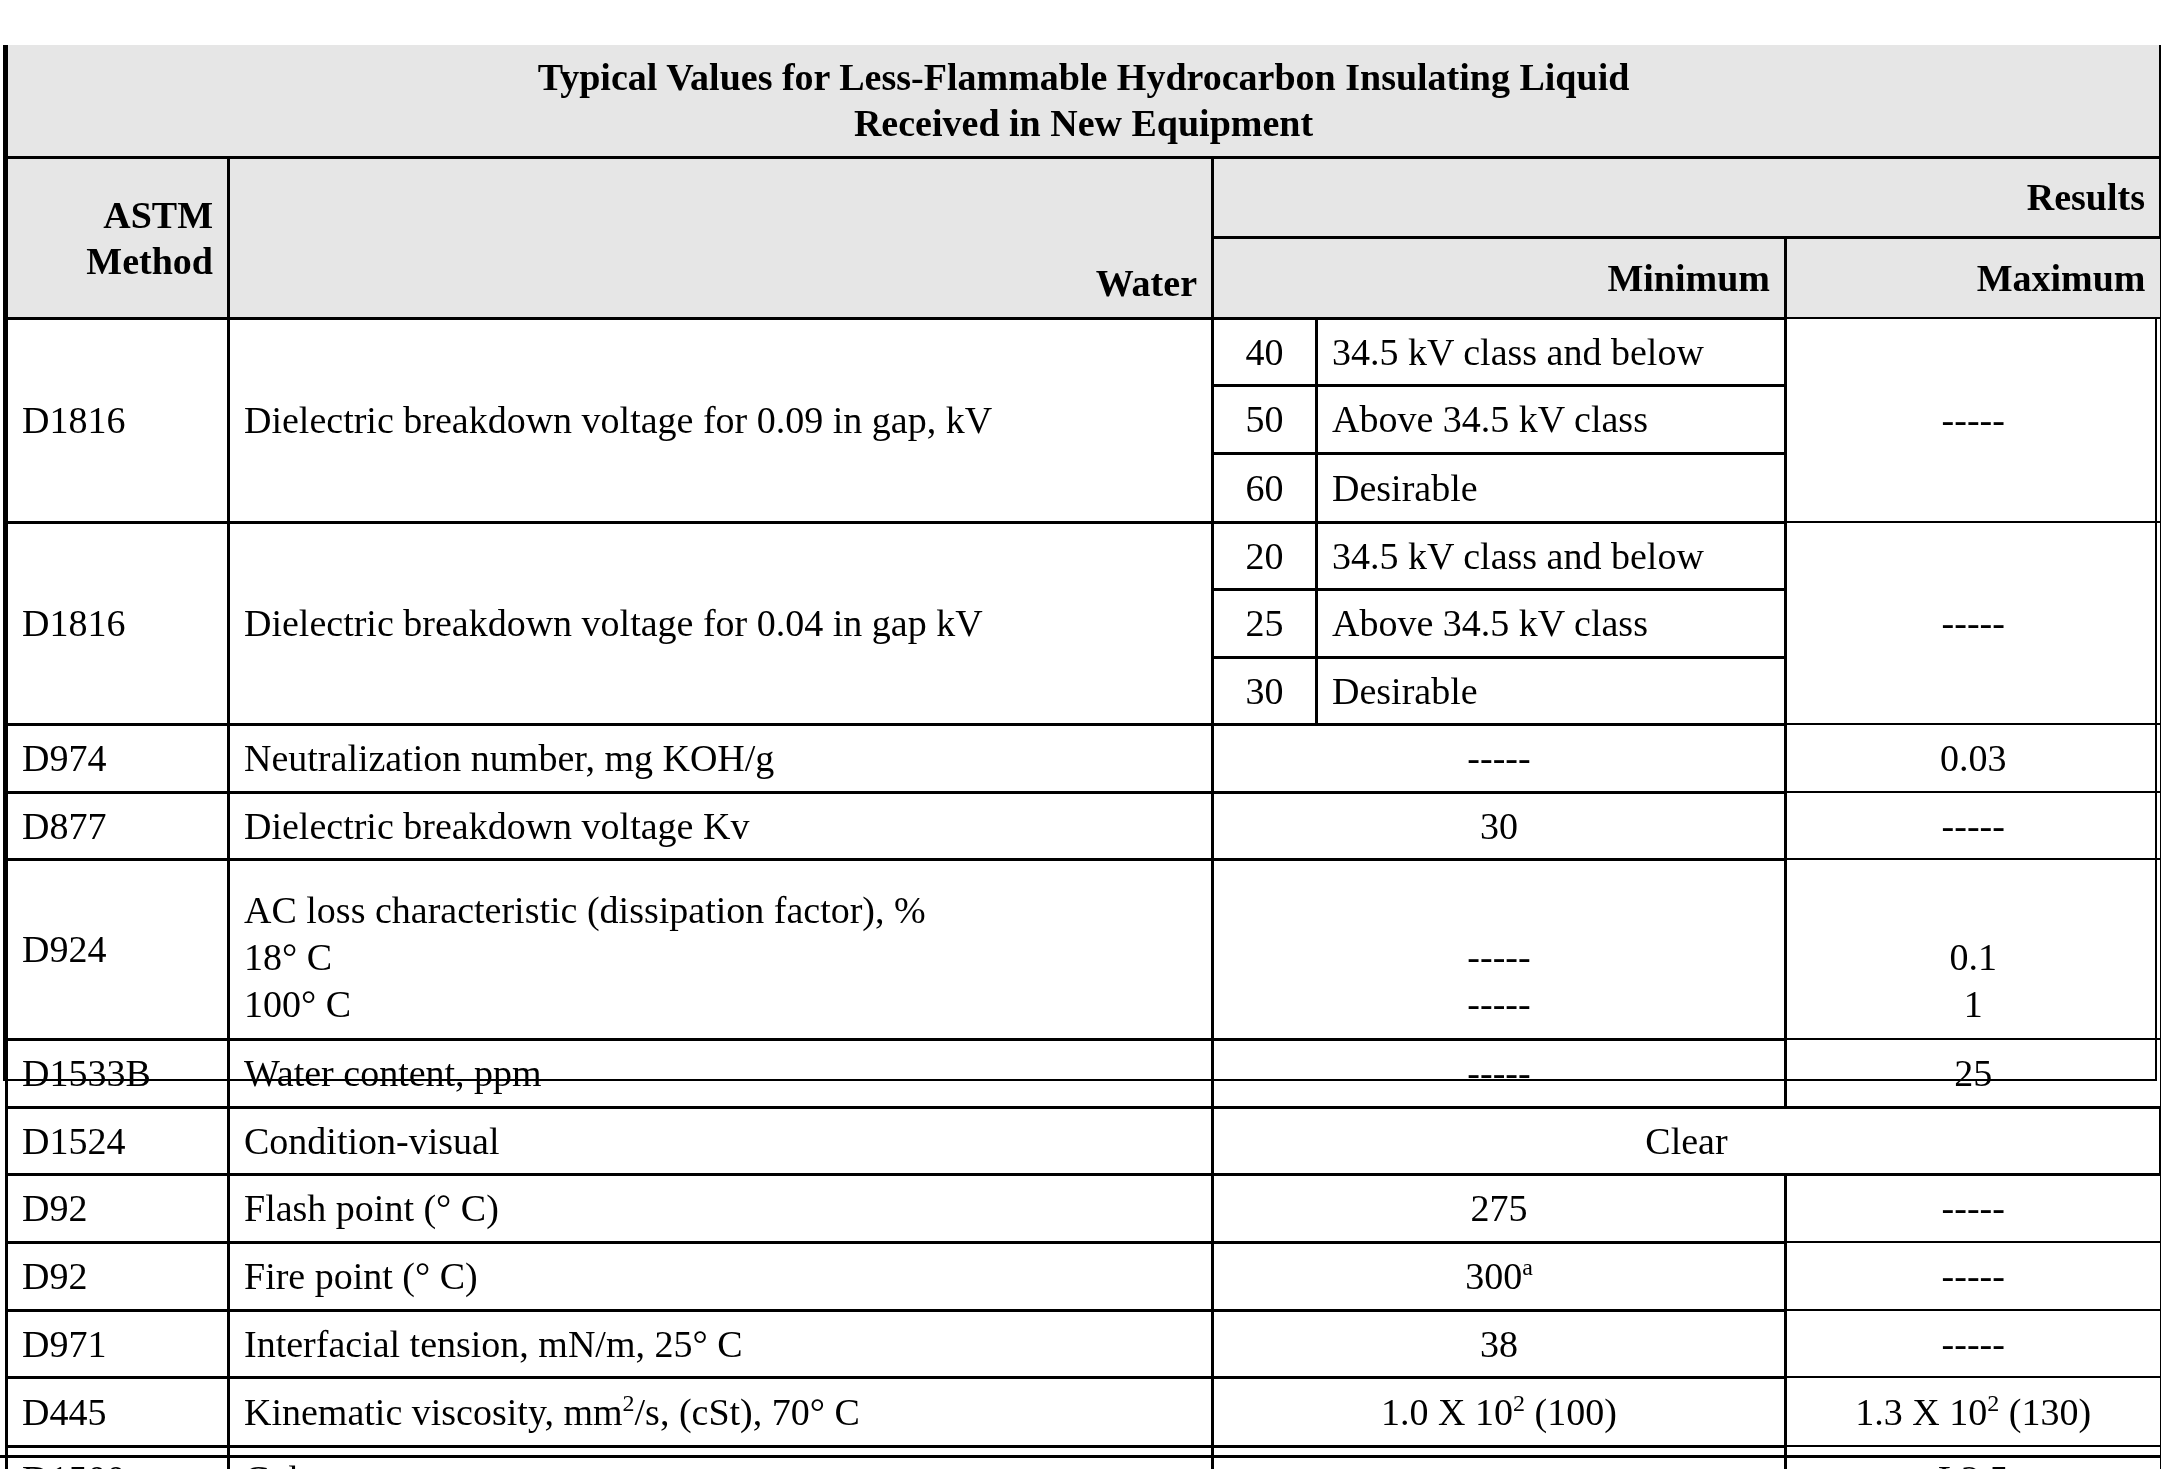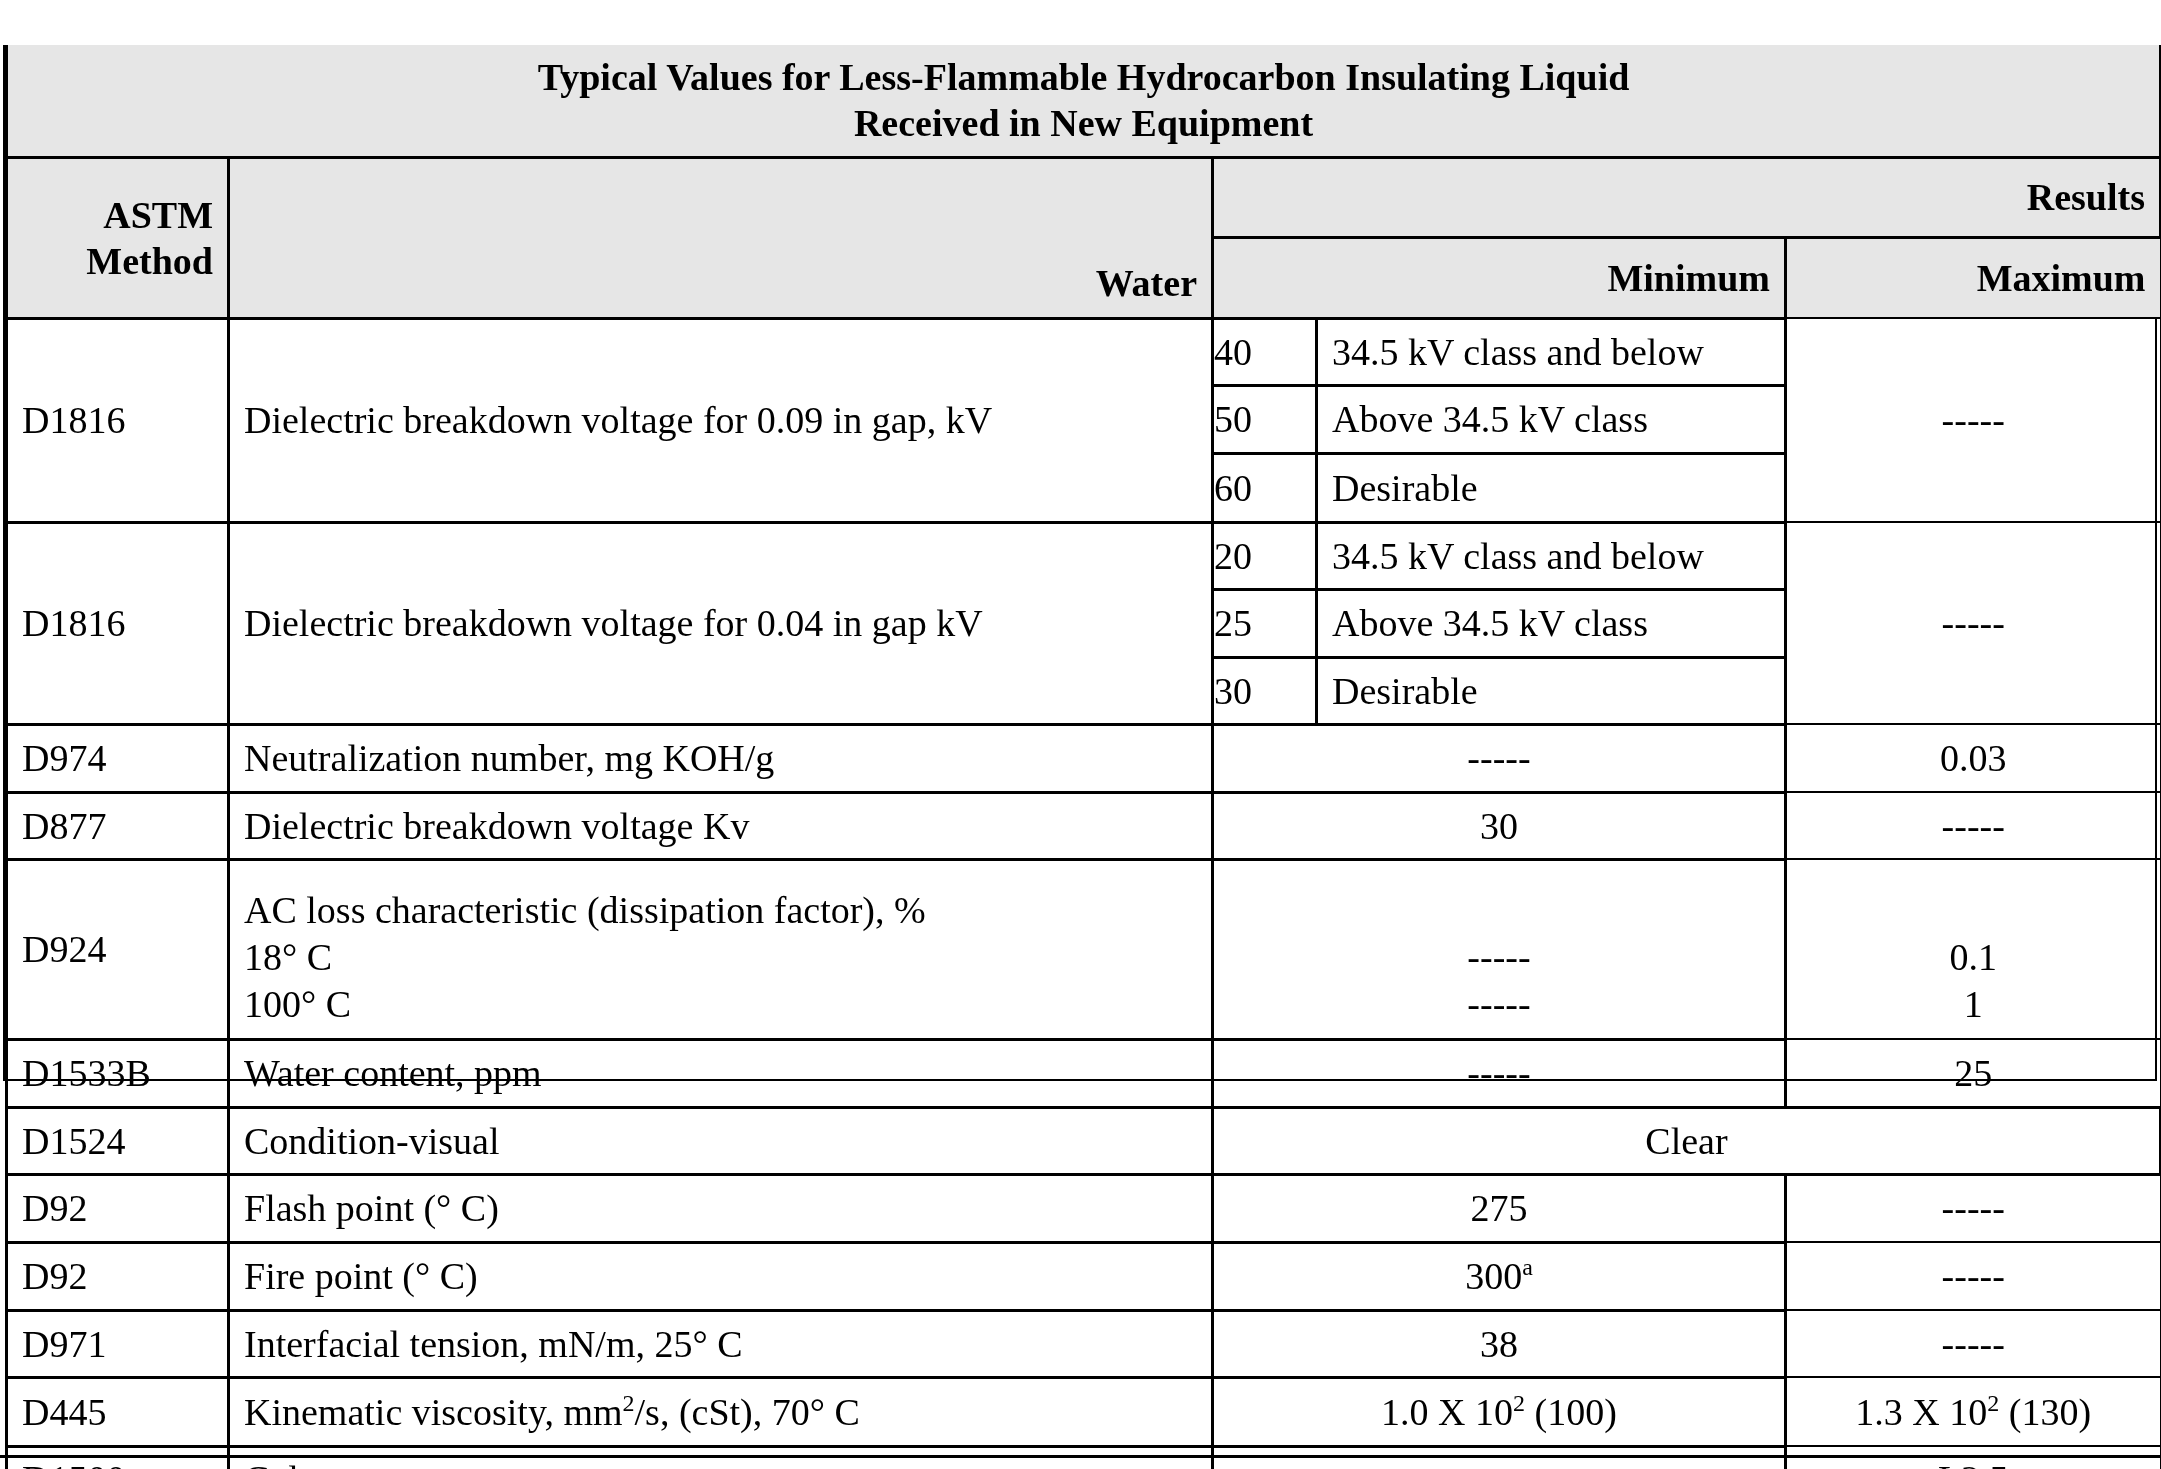--- a/index.html
+++ b/index.html
@@ -6,21 +6,21 @@
   body { width:2161px; height:1469px; position:relative; overflow:hidden;
          font-family:"Liberation Serif", "DejaVu Serif", serif; color:#000; }
   .wrap { position:absolute; left:3px; top:0; width:2154px; height:1036px;
           border:2px solid #000; border-top:none; box-sizing:border-box;margin-top:45px; }
   table { border-collapse:collapse; width:100%; table-layout:fixed; }
   td, th { border:3px solid #000; padding:0 14px; font-size:38px; vertical-align:middle; }
   th { background:#e6e6e6; font-weight:bold; }
   .title { height:110px; font-size:38px; line-height:46px; text-align:center; border-top:none; }
   .hdr { text-align:right; }
   .c { text-align:center; }
-  .num { padding:0; }
+  .num { text-align:center; padding:0; }
   sup { font-size:24px; line-height:0; }
   .ml { line-height:47px; padding-top:26px; padding-bottom:10px; }
   .thin { border-width:2px; }
 </style>
 </head>
 <body>
 
 <div class="wrap">
 <table>
   <colgroup>

